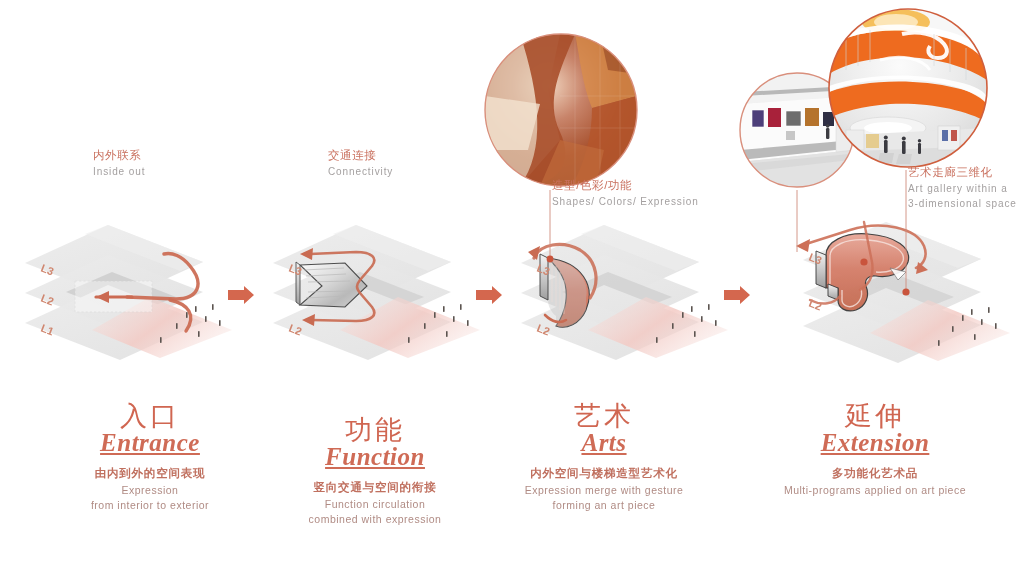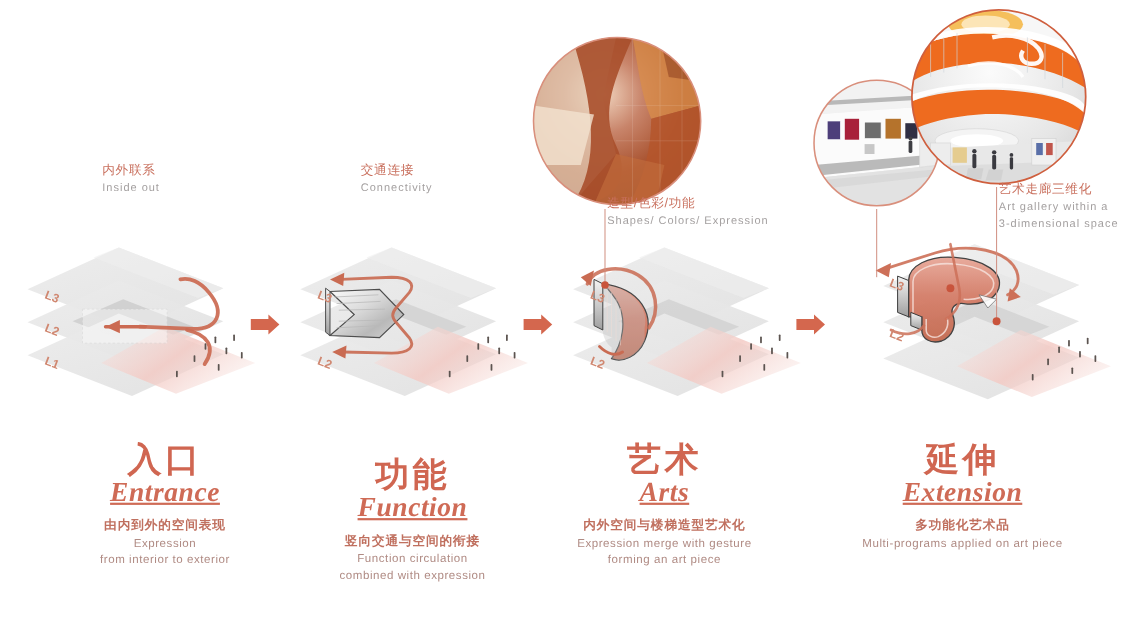--- a/index.html
+++ b/index.html
@@ -19,21 +19,21 @@
     line-height:1.35; font-weight:400;
   }
   .anno .en{
     font-size:10px; color:#a4a0a0; letter-spacing:.9px;
     line-height:1.5; font-weight:400;
   }
 
   
   .caption{ position:absolute; text-align:center; white-space:nowrap; }
   .caption .t-cn{
-    font-size:31px; color:#d06651; font-weight:700;
+    font-size:27px; color:#d06651; font-weight:400;
     letter-spacing:3px; line-height:1.05;
   }
   .caption .t-en{
     font-family:"Liberation Serif","DejaVu Serif",serif;
     font-style:italic; font-weight:700;
     font-size:25px; color:#cf6b56; letter-spacing:.5px;
     line-height:1.12; margin-top:-1px;text-decoration:underline;
   }
   .caption .s-cn{
     font-size:11.5px; color:#c0705f; letter-spacing:.8px;

